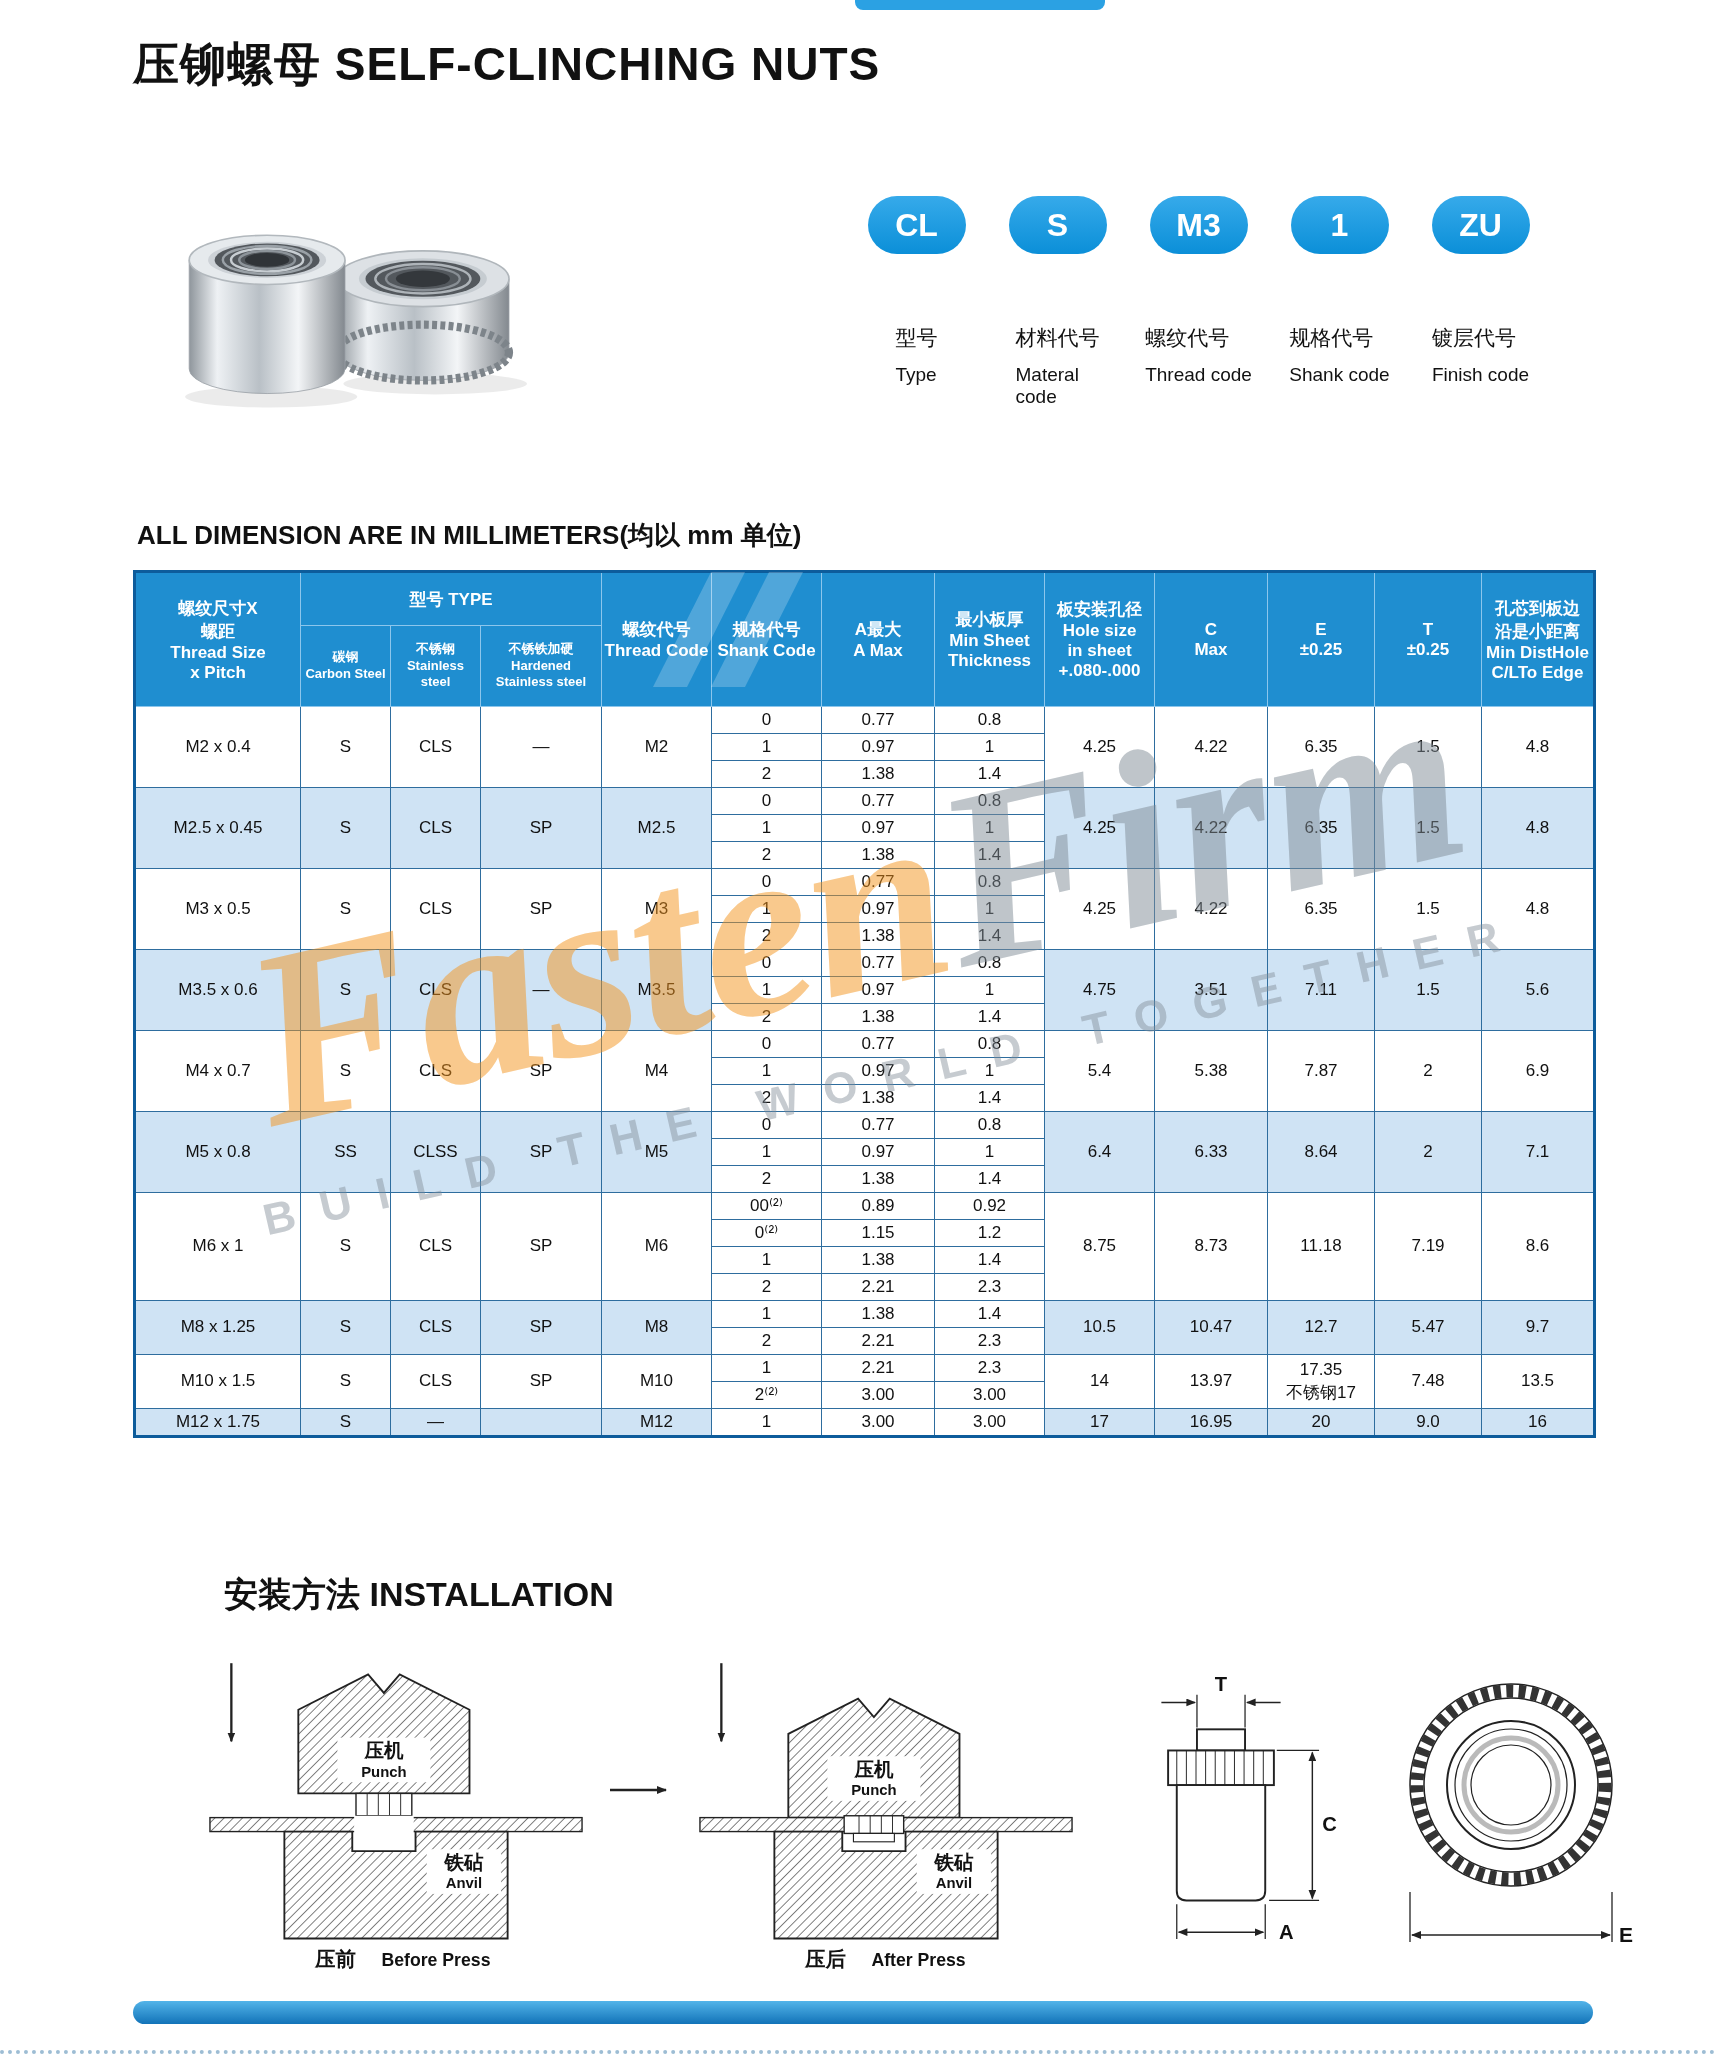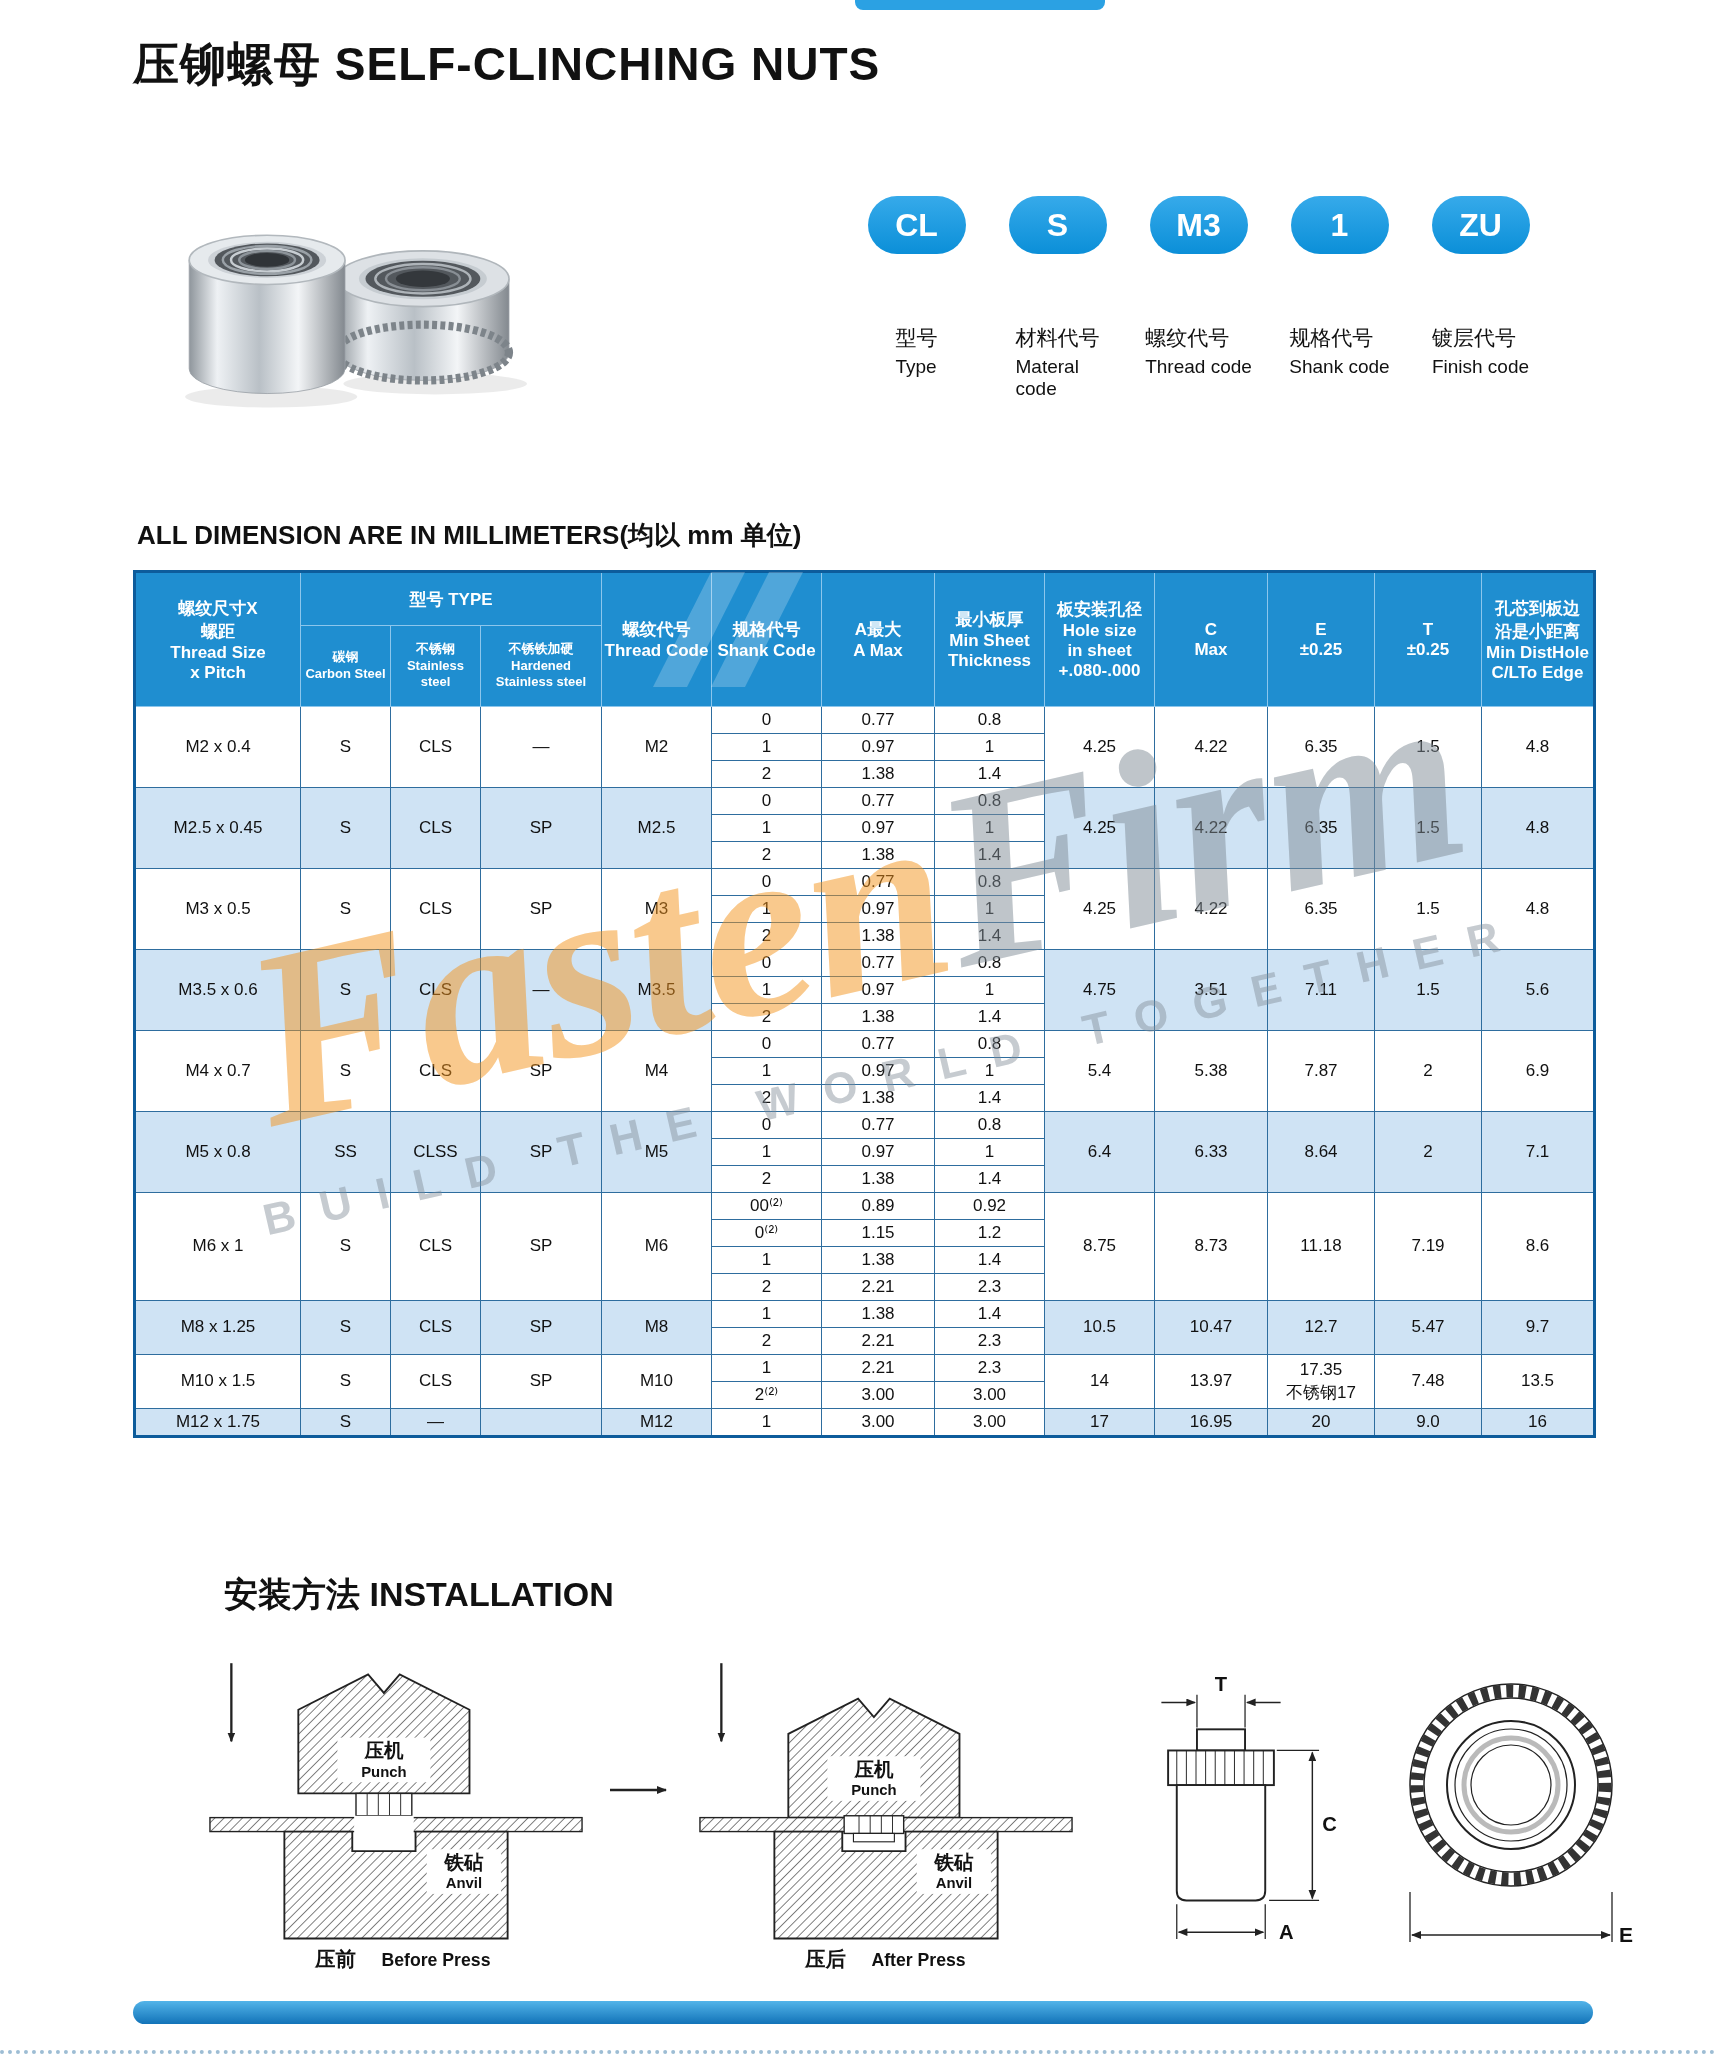--- a/index.html
+++ b/index.html
@@ -15,21 +15,21 @@
   .product-photo { position:absolute; top:180px; left:140px; width:410px; height:250px; }
   
   .part-code { position:absolute; top:196px; left:846px; display:flex; }
   .seg { width:141px; display:flex; flex-direction:column; align-items:center; row-gap:70px; }
   .pill { min-width:98px; height:58px; padding:0 12px; box-sizing:border-box;
     border-radius:29px; background:linear-gradient(180deg,#36aaea,#0b8fd8);
     color:#fff; font-size:32px; font-weight:bold; display:flex; align-items:center;
     justify-content:center; }
   .seg-label { text-align:left; }
   .seg-zh { font-size:21px; }
-  .seg-en { font-size:19px; margin-top:4px; white-space:pre-line; }
+  .seg-en { font-size:19px; margin-top:12px; white-space:pre-line; }
   .dim-note { position:absolute; top:518px; left:137px; font-size:26px; font-weight:bold; }
   
   .table-wrap { position:absolute; top:570px; left:133px; width:1460px;border-radius:11px; }
   table { border-collapse:collapse; width:100%; table-layout:fixed; border:3px solid #0d5c9b; }
   th { background:#1f8ed0; color:#fff; border:1px solid #8cc6ec; text-align:center;
     vertical-align:middle; padding:3px 2px; font-size:17px; font-weight:bold; }
   th.sub-h { font-size:13px; line-height:1.3; padding:2px 1px; }
   thead tr:nth-child(1) th.band { height:46px; }
   thead tr:nth-child(2) th { height:76px; }
   .pre { white-space:pre-line; }

